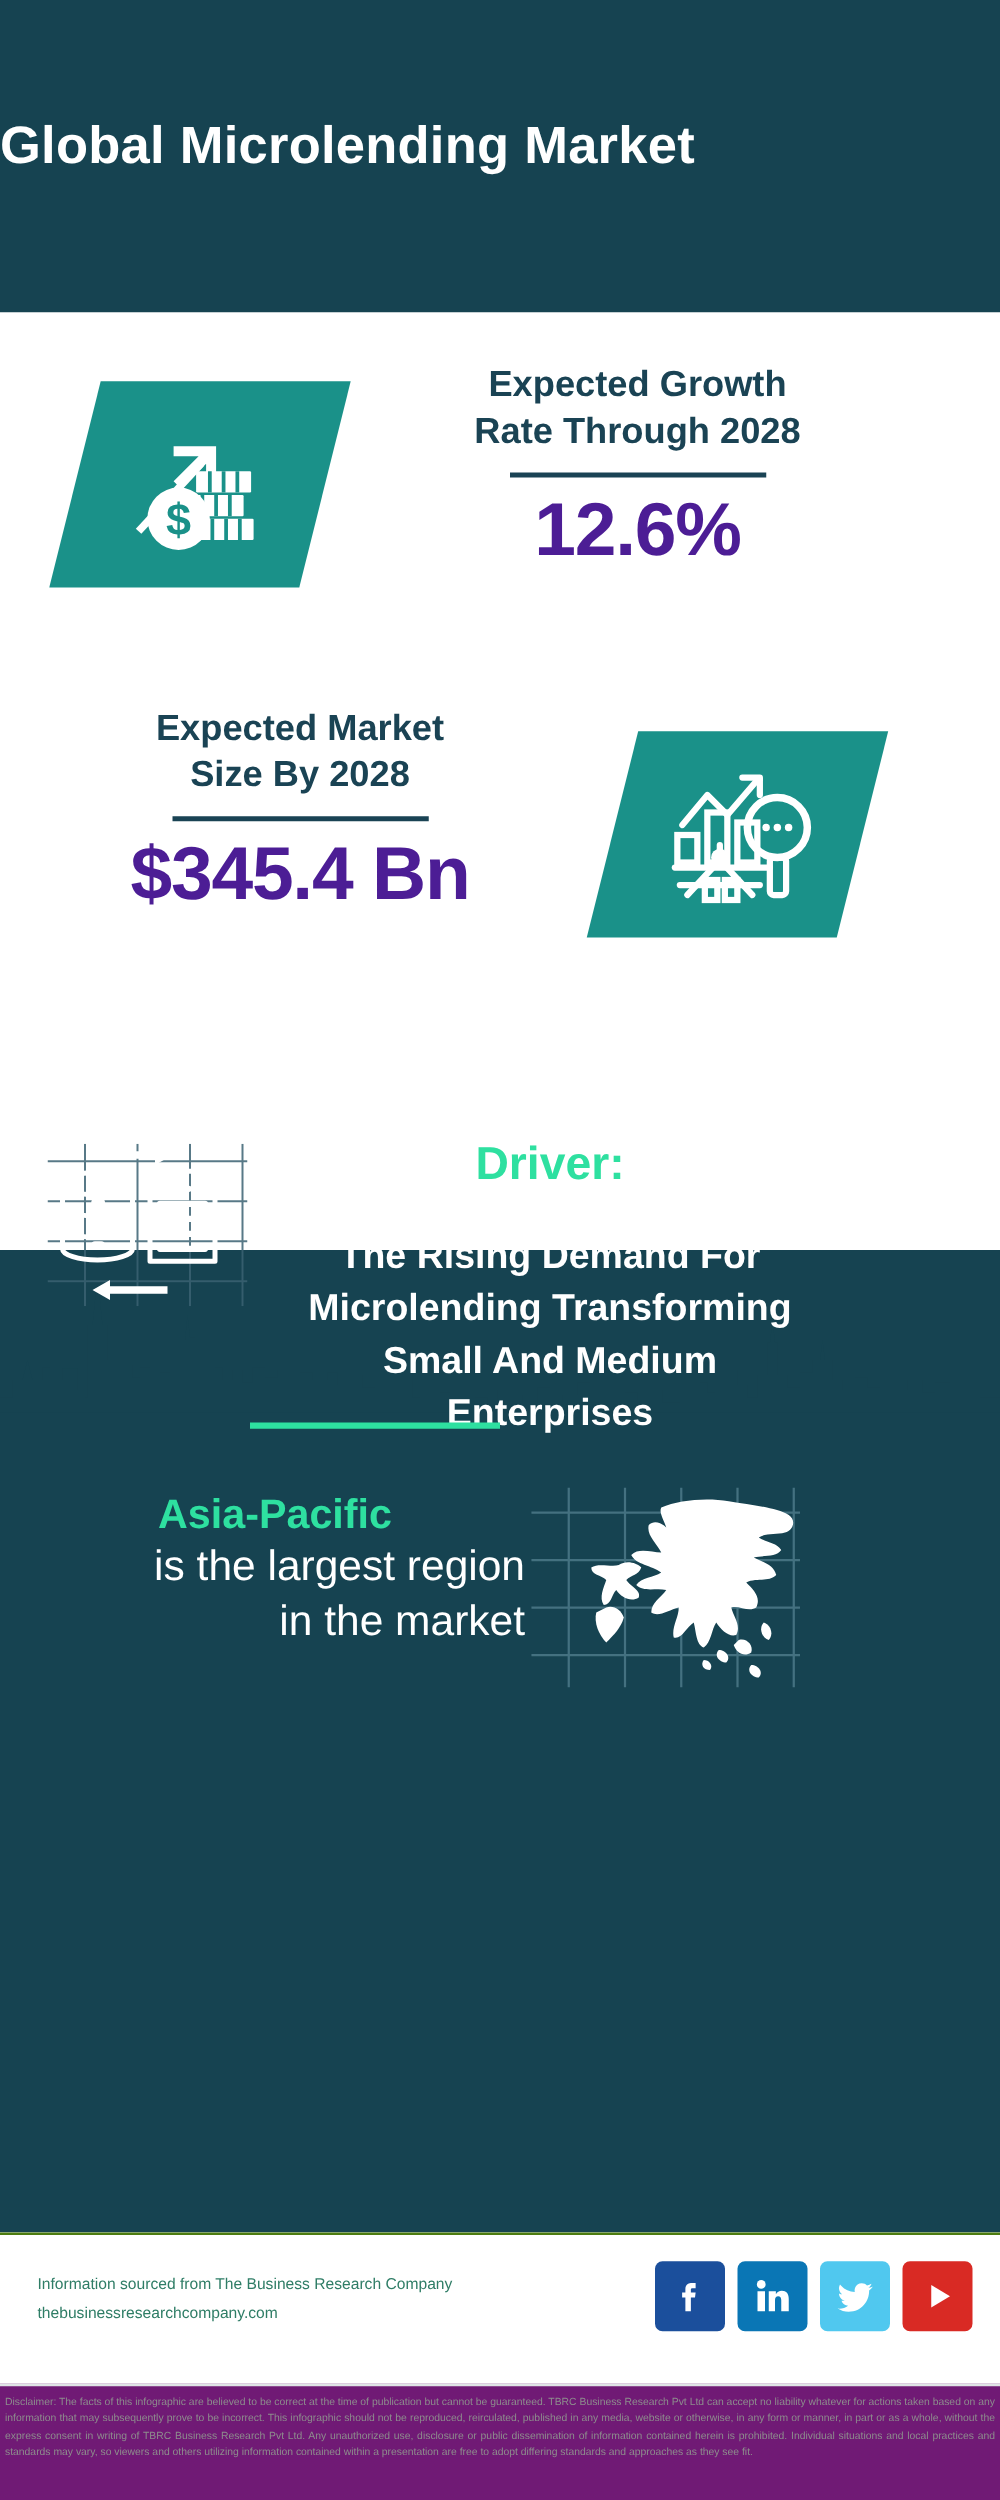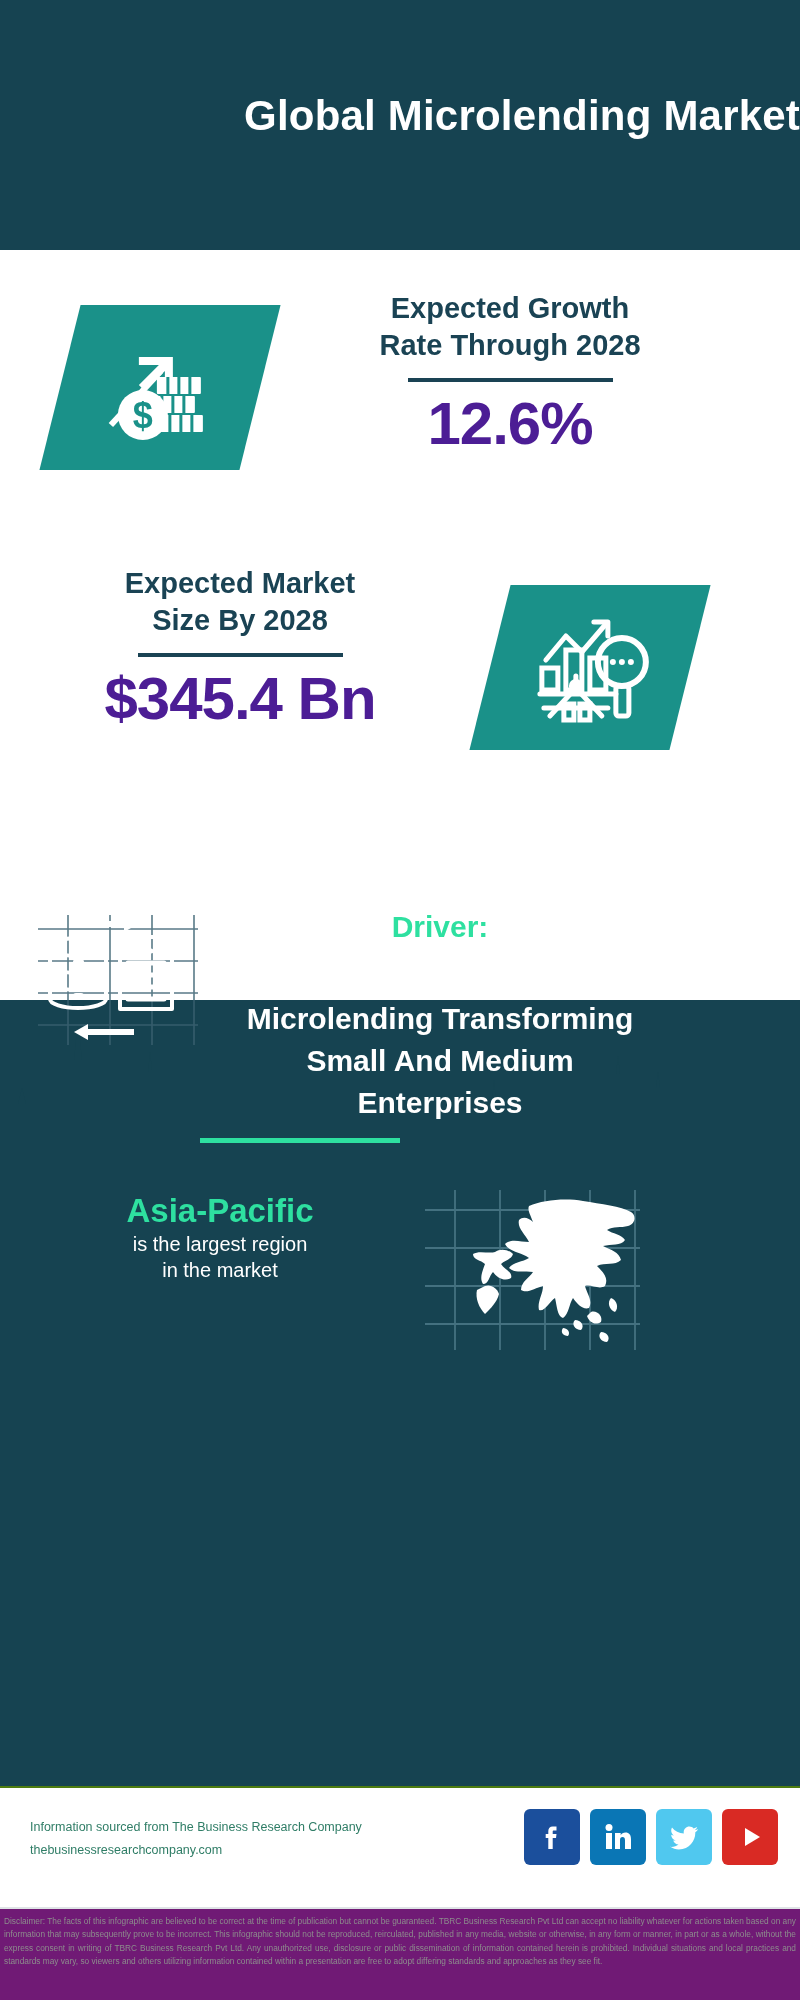--- a/index.html
+++ b/index.html
@@ -8,21 +8,21 @@
     width:800px; height:2000px; position:relative; overflow:hidden;
     font-family:"Liberation Sans", sans-serif;
     background:#ffffff;
   }
   .page { position:relative; width:800px; height:2000px; background:#ffffff; }
 
   
   .header {
     position:absolute; left:0; top:0; width:800px; height:250px;
     background:#164351;
-    display:flex; align-items:center; justify-content:flex-end;
+    display:flex; align-items:center; justify-content:flex-start;
   }
   .header-title {
     color:#ffffff; font-size:42px; font-weight:bold; letter-spacing:0.2px;
     text-align:center; line-height:1.1; padding-bottom:18px;
   }
 
   
   .mid {
     position:absolute; left:0; top:250px; width:800px; height:760px;
     background:#ffffff;
@@ -63,35 +63,35 @@
   .skyline {
     position:absolute; left:0; top:1000px; width:800px; height:130px;
     overflow:hidden; pointer-events:none;
   }
   .skyline svg { display:block; }
 
   
   .driver-icon { position:absolute; left:38px; top:915px; width:160px; height:130px; }
   .driver-text { position:absolute; left:240px; top:910px; width:400px; text-align:center; }
   .driver-label {
-    color:#2ee0a0; font-size:30px; font-weight:bold; margin-bottom:12px;
+    color:#2ee0a0; font-size:37px; font-weight:bold; margin-bottom:32px;
   }
   .driver-body {
     color:#ffffff; font-size:30px; font-weight:bold; line-height:1.4;
   }
 
   .divider {
     position:absolute; left:200px; top:1138px; width:200px; height:5px;
     background:#2ee0a0;
   }
 
   
   .region-text { position:absolute; left:20px; top:1190px; width:400px; text-align:center; }
   .region-name { color:#2ee0a0; font-size:33px; font-weight:bold; line-height:1.25; }
-  .region-sub  { color:#ffffff; font-size:20px; line-height:1.3; }
+  .region-sub  { color:#ffffff; font-size:34px; line-height:1.3;text-align:right; }
   .region-map  { position:absolute; left:425px; top:1190px; width:215px; height:160px; }
 
   
   .footer {
     position:absolute; left:0; top:1786px; width:800px; height:104px;
     background:#ffffff; border-top:2px solid #4d7c0f;
     display:flex; align-items:center;
   }
   .footer-text { margin-left:30px; color:#2f7d66; font-size:12.5px; line-height:1.85; }
   .socials { position:absolute; right:22px; top:21px; display:flex; gap:10px; }

